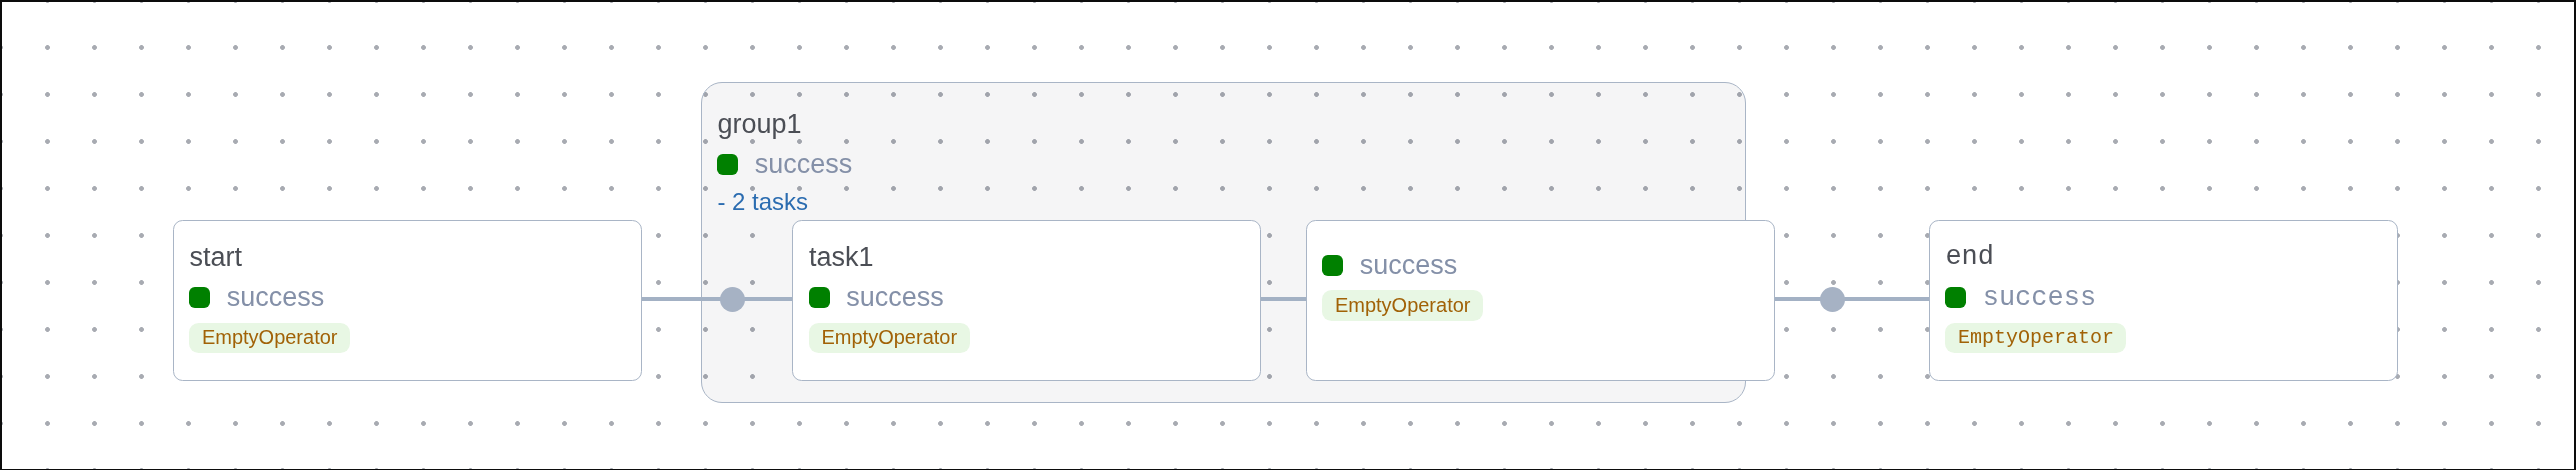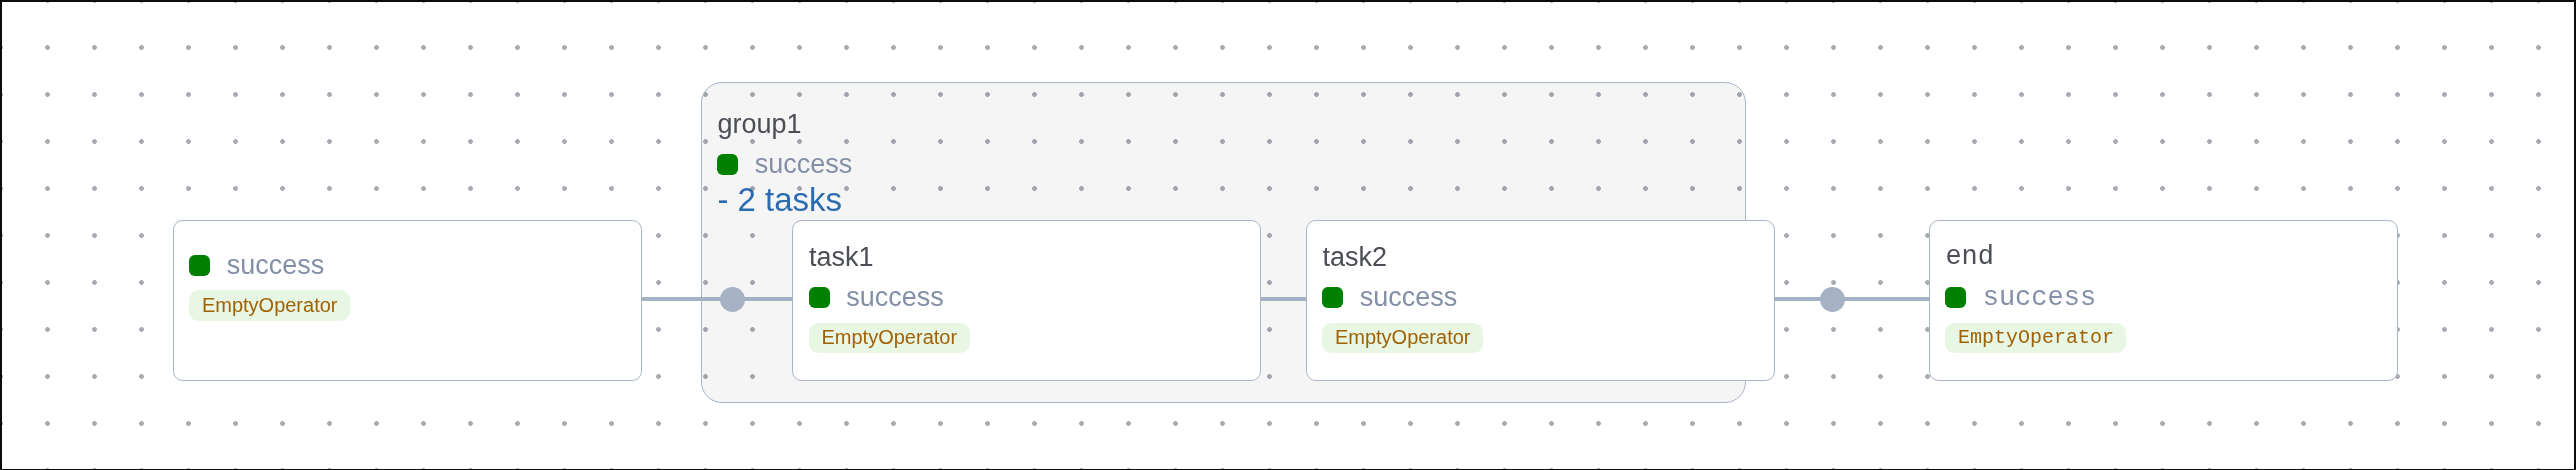--- a/index.html
+++ b/index.html
@@ -95,22 +95,22 @@
     padding: 3.8px 12.5px;
     background: #e8f7e4;
     color: #a16207;
     font-size: 20px;
     line-height: 1.15;
     border-radius: 9.6px;
     white-space: nowrap;
   }
   .group-expand-link {
     display: inline-block;
-    margin-top: 1px;
-    font-size: 33px;
+    margin-top: 8px;
+    font-size: 24px;
     color: #2b6cb0;
     white-space: nowrap;
     cursor: pointer;
   }
 </style>
 </head>
 <body>
 
 <div class="frame">
 
@@ -124,38 +124,38 @@
   </div>
 
   <div class="edge edge-1"></div>
   <div class="edge edge-2"></div>
   <div class="edge edge-3"></div>
 
   <div class="junction junction-in"></div>
   <div class="junction junction-out"></div>
 
   <div class="node node-start">
+    <div class="node-title">start</div>
     <div class="status-row">
       <span class="status-square"></span>
       <span class="status-label">success</span>
     </div>
     <span class="operator-badge">EmptyOperator</span>
   </div>
 
   <div class="node node-task1">
     <div class="node-title">task1</div>
     <div class="status-row">
       <span class="status-square"></span>
       <span class="status-label">success</span>
     </div>
     <span class="operator-badge">EmptyOperator</span>
   </div>
 
   <div class="node node-task2">
-    <div class="node-title">task2</div>
     <div class="status-row">
       <span class="status-square"></span>
       <span class="status-label">success</span>
     </div>
     <span class="operator-badge">EmptyOperator</span>
   </div>
 
   <div class="node node-end">
     <div class="node-title">end</div>
     <div class="status-row">

